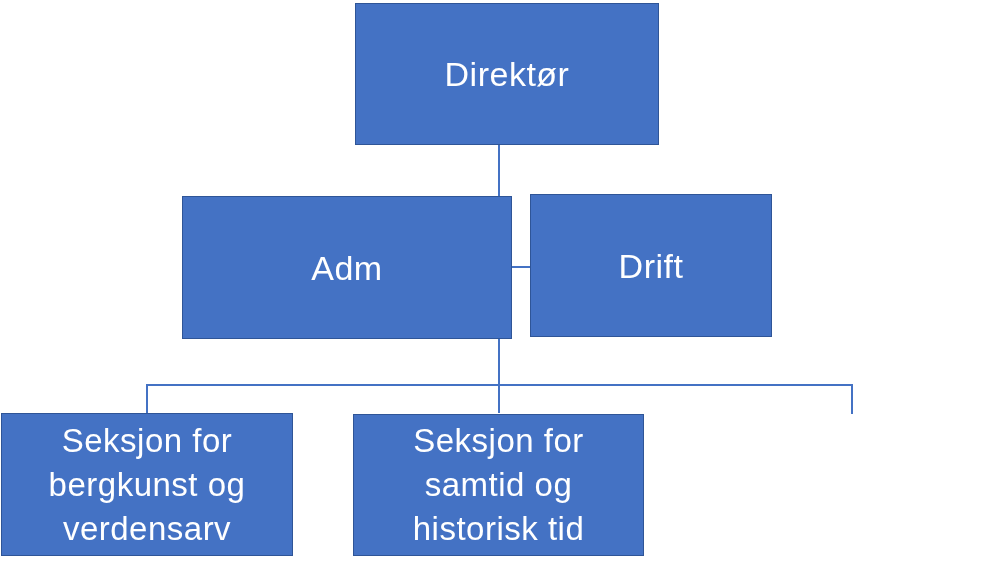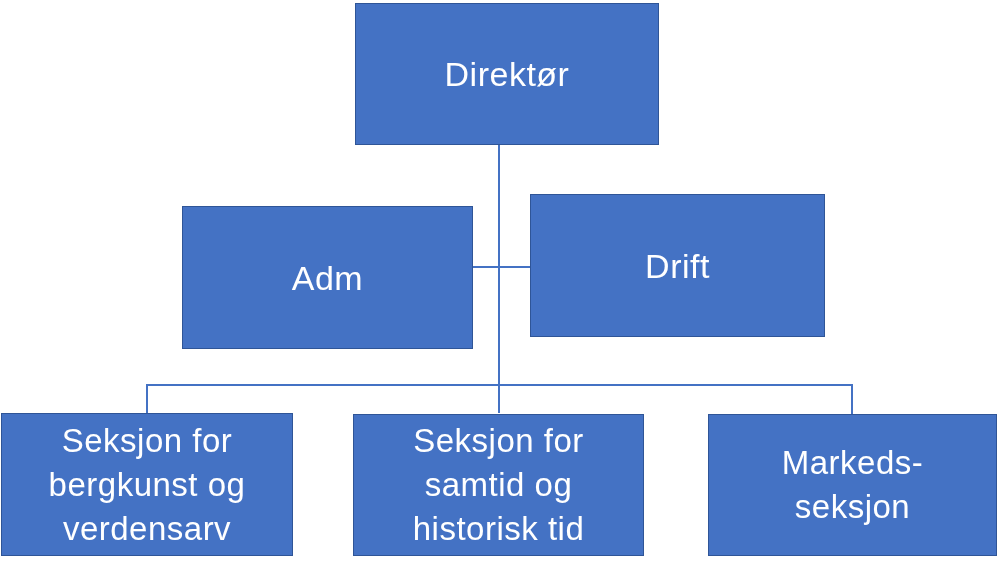--- a/index.html
+++ b/index.html
@@ -36,22 +36,22 @@
     font-size: 33px;
     line-height: 44px;
   }
   .connector {
     position: absolute;
     background: var(--line-color, #4472c4);
   }
 
   
   #node-direktor { left: 355px; top: 3px;   width: 304px; height: 142px; }
-  #node-adm      { left: 182px; top: 206px; width: 291px; height: 143px; }
-  #node-drift    { left: 530px; top: 194px; width: 295px; height: 143px; align-items: center; }
+  #node-adm      { left: 182px; top: 196px; width: 330px; height: 143px; }
+  #node-drift    { left: 530px; top: 194px; width: 242px; height: 143px; align-items: center; }
   #node-bergkunst{ left: 1px;   top: 413px; width: 292px; height: 143px; }
   #node-samtid   { left: 353px; top: 414px; width: 291px; height: 142px; }
   #node-markeds  { left: 708px; top: 414px; width: 289px; height: 142px; }
 
   
   #line-trunk        { left: 498px; top: 145px; width: 2px;   height: 268px; }
   #line-adm-drift    { left: 473px; top: 266px; width: 57px;  height: 2px; }
   #line-distribution { left: 146px; top: 384px; width: 707px; height: 2px; }
   #line-left-drop    { left: 146px; top: 384px; width: 2px;   height: 29px; }
   #line-right-drop   { left: 851px; top: 384px; width: 2px;   height: 30px; }
@@ -84,18 +84,14 @@
 bergkunst og
 verdensarv</span>
   </div>
 
   <div class="org-box small" id="node-samtid">
     <span class="label">Seksjon for
 samtid og
 historisk tid</span>
   </div>
 
-  <div class="org-box small" id="node-markeds">
-    <span class="label">Markeds-
-seksjon</span>
-  </div>
 
 </div>
 
 </body></html>

